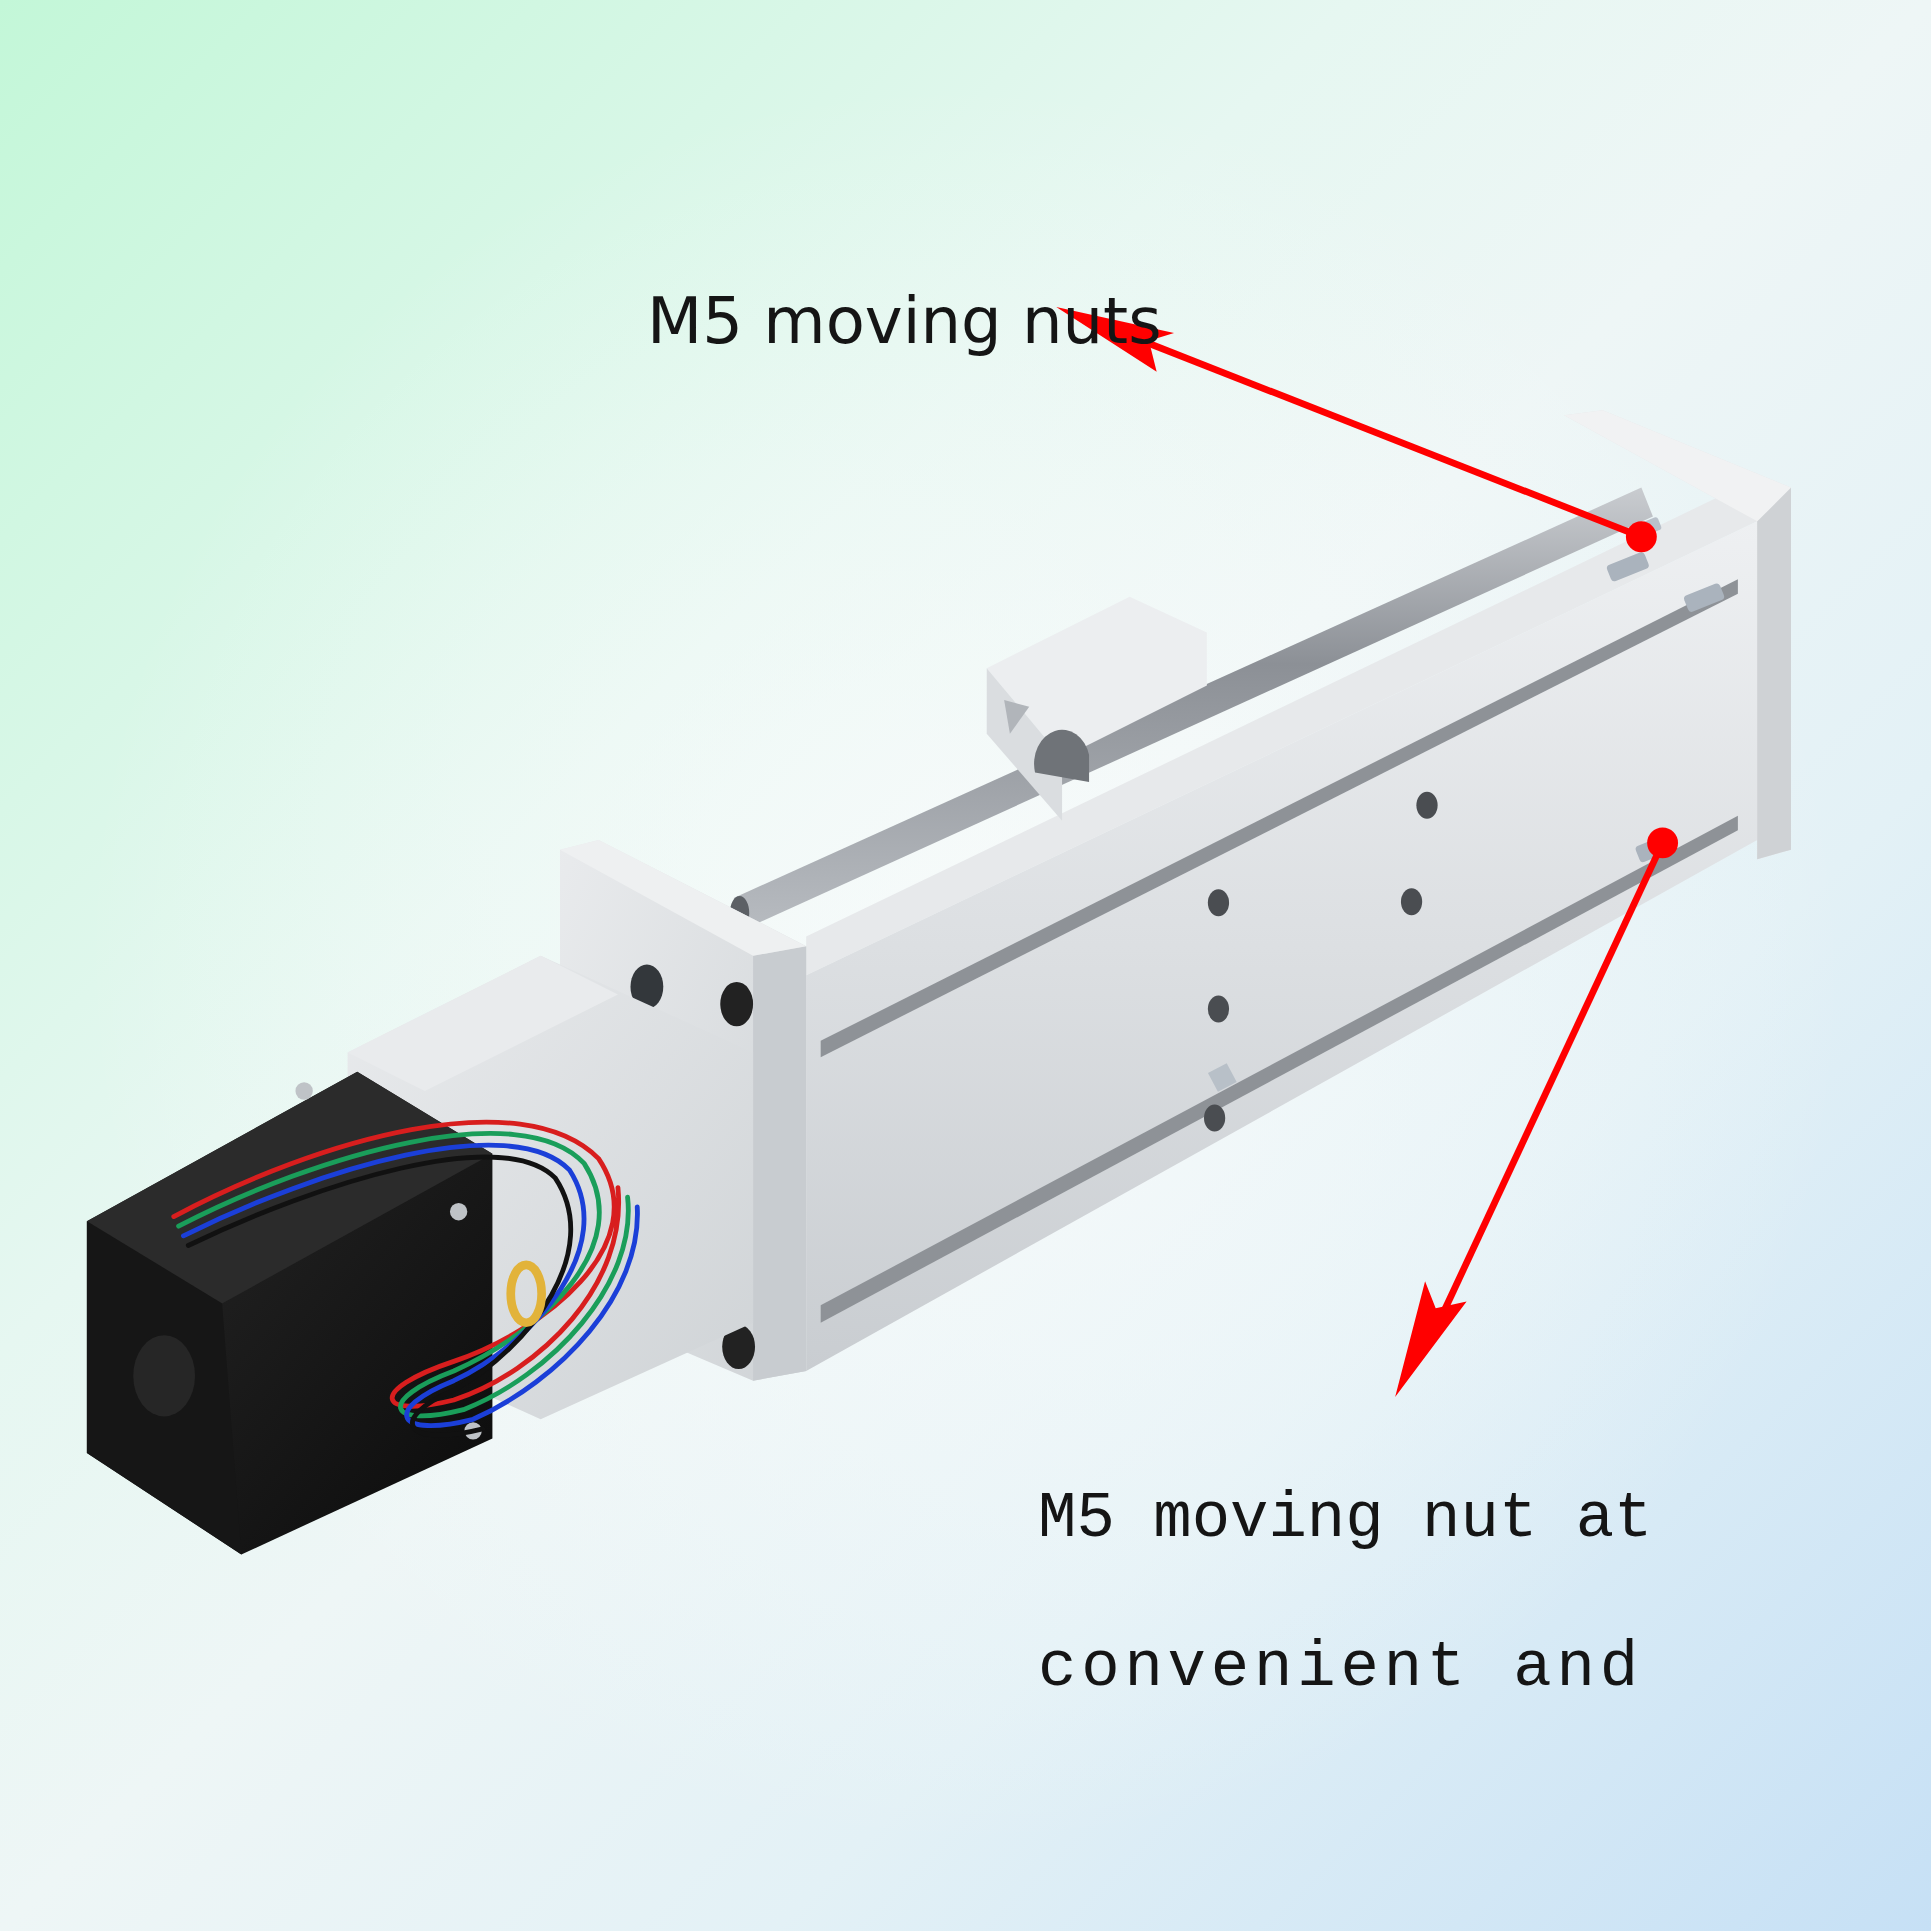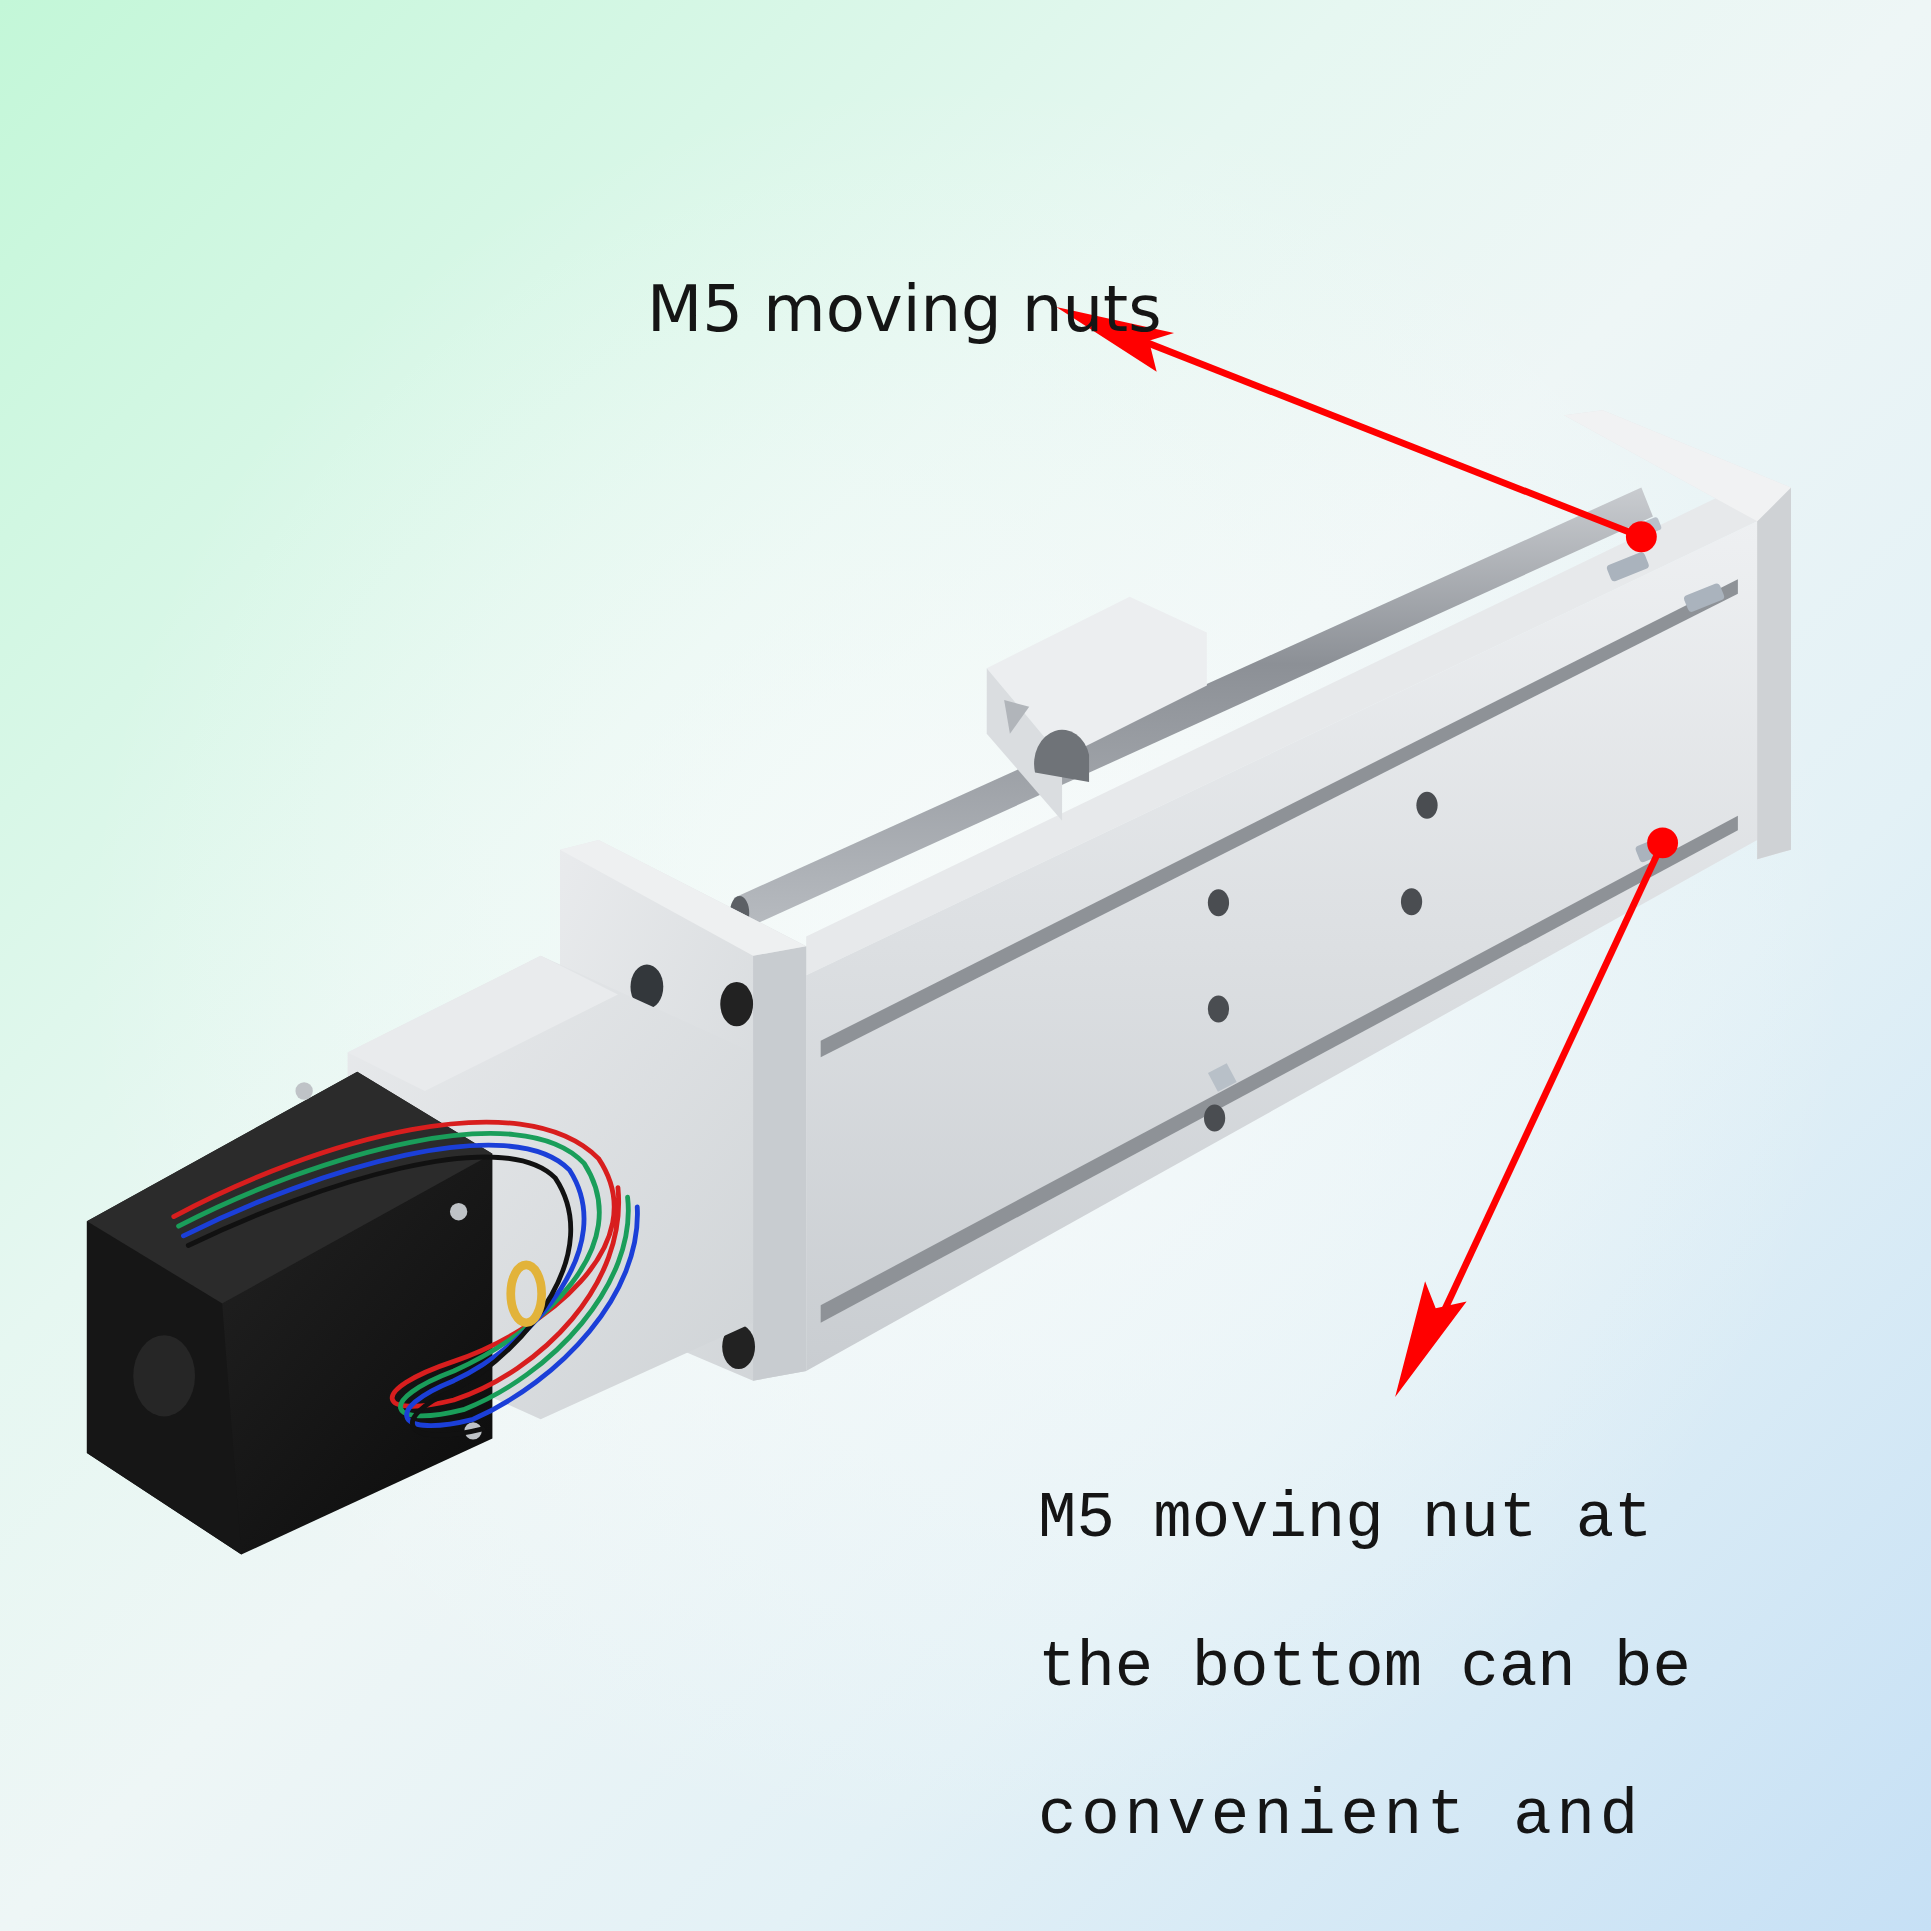--- a/index.html
+++ b/index.html
@@ -11,21 +11,21 @@
   .bg-overlay {
     position: absolute; inset: 0;
     background: radial-gradient(ellipse at 50% 50%, rgba(250,252,252,0.75) 0%, rgba(250,252,252,0.0) 65%);
     pointer-events: none;
   }
   svg.scene { position: absolute; left: 0; top: 0; width: 1931px; height: 1931px; }
   .callout {
     position: absolute; color: #151515; font-weight: normal;
     line-height: 1.18; white-space: pre-line;
   }
-  .callout-top { left: 647px; top: 196px; font-size: 64px; letter-spacing: 0px; }
+  .callout-top { left: 647px; top: 208px; font-size: 64px; letter-spacing: 0px; }
   .callout-bottom { left: 1038px; top: 1408px; font-size: 64px; line-height: 1.16; }
   .callout-bottom .line { display: block; font-family: Liberation Mono, monospace; }
   .callout-bottom .spaced { letter-spacing: 4.8px; }
 </style>
 </head>
 <body>
 
 <div class="bg-overlay"></div>
 
 <svg class="scene" viewBox="0 0 2000 2000" xmlns="http://www.w3.org/2000/svg">
@@ -134,17 +134,16 @@
     <circle cx="1722" cy="873" r="16" fill="#ff0000"></circle>
   </g>
 </svg>
 
 <div class="callout callout-top">
   <span class="line" style="display:block">M5 moving nuts</span>
 </div>
 
 <div class="callout callout-bottom">
   <span class="line">M5 moving nut at</span>
-  <span class="line">the bottom can be</span>
   <span class="line spaced">convenient and</span>
   
 </div>
 
 
 </body></html>

